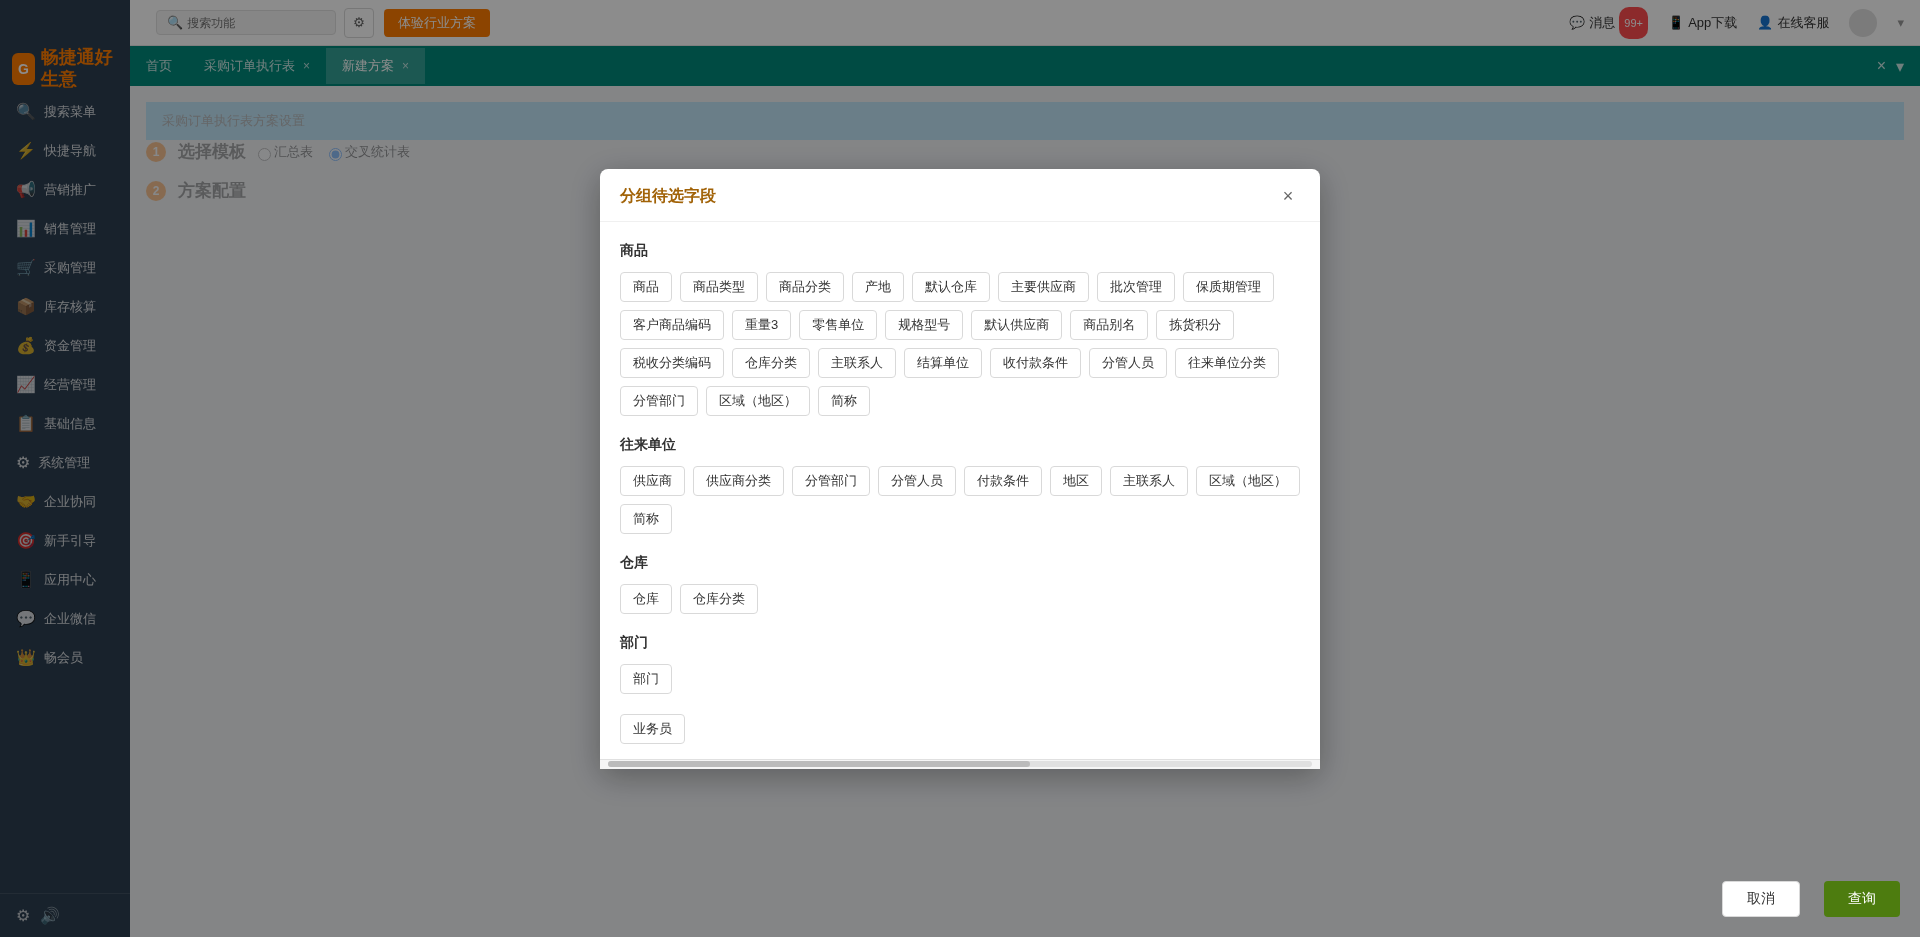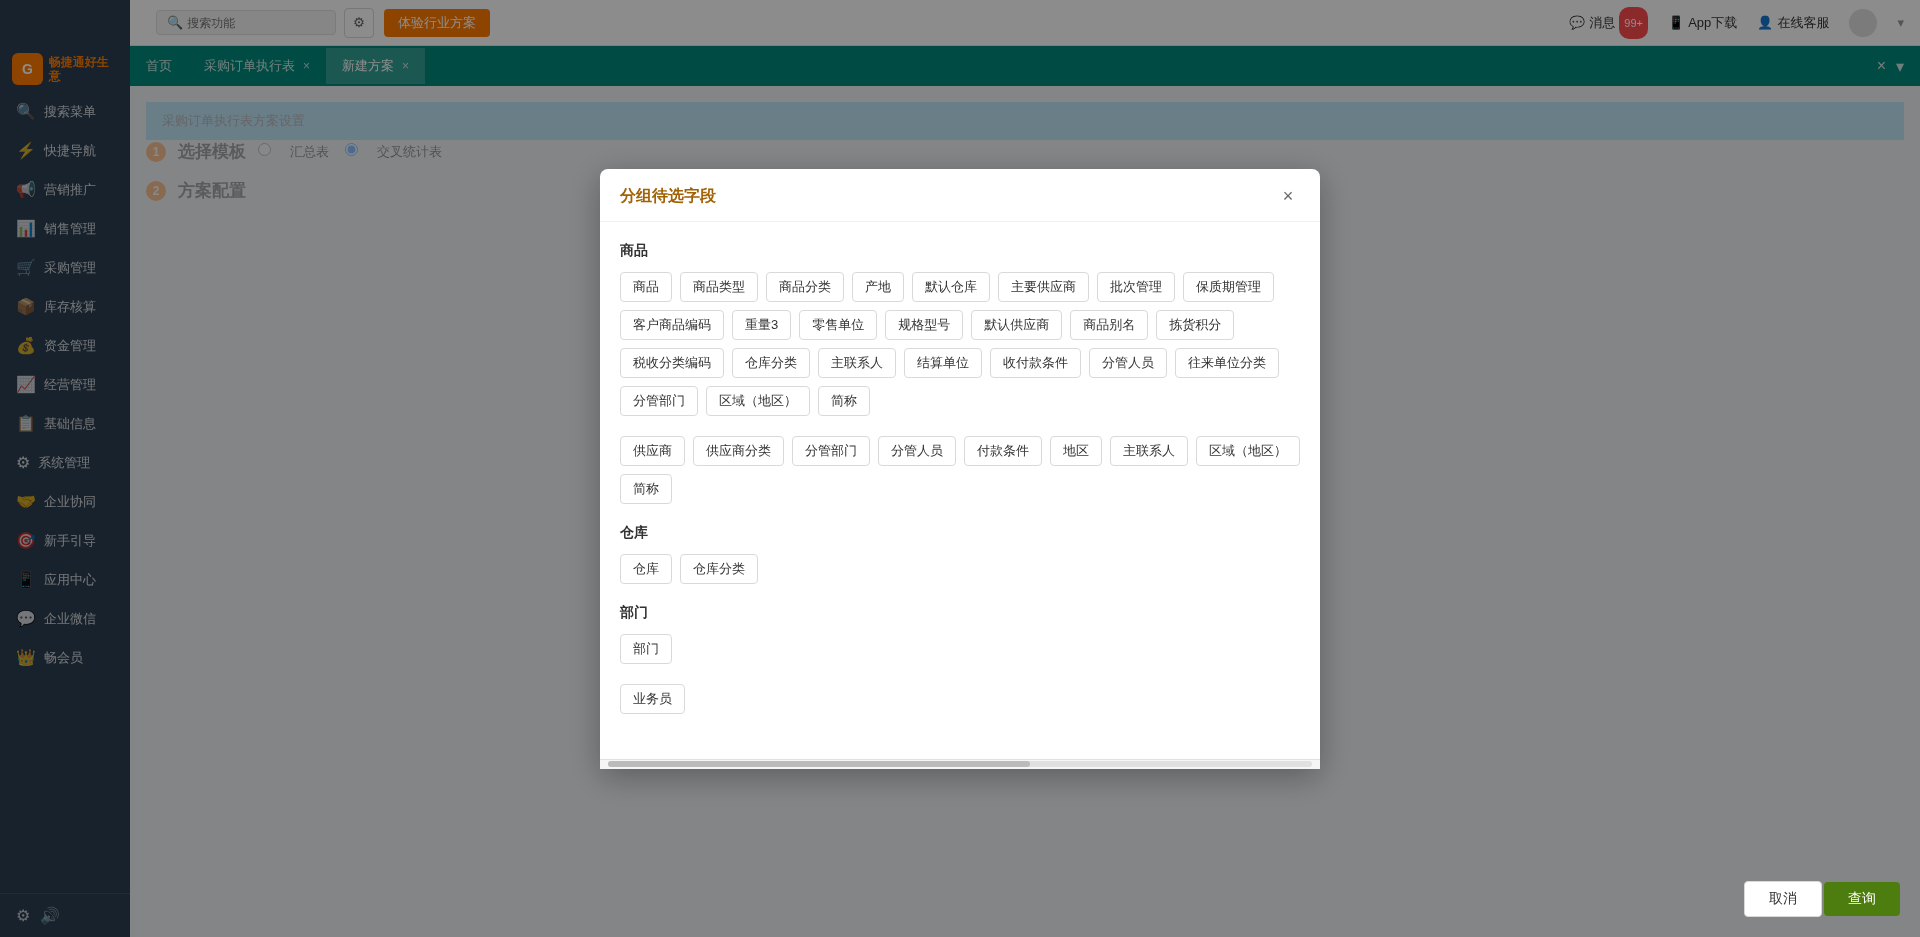--- a/index.html
+++ b/index.html
@@ -21,21 +21,21 @@
       display: flex; align-items: center; gap: 6px;
       width: 130px;
     }
     .logo-icon {
       width: 32px; height: 32px;
       background: #ff7d00;
       border-radius: 6px;
       display: flex; align-items: center; justify-content: center;
       color: white; font-weight: bold; font-size: 14px;
     }
-    .logo-text { color: #ff7d00; font-weight: bold; font-size: 12px; line-height: 1.2; }
+    .logo-text { color: #ff7d00; font-weight: bold; font-size: 18px; line-height: 1.2; }
     .header-search {
       display: flex; align-items: center;
       background: #f5f5f5; border: 1px solid #e0e0e0; border-radius: 4px;
       padding: 4px 10px; width: 180px; margin-left: 10px;
     }
     .header-search input { border: none; background: transparent; outline: none; width: 120px; font-size: 12px; }
     .header-btn {
       margin-left: 10px;
       background: #ff7d00; color: white;
       border: none; border-radius: 4px;
@@ -119,21 +119,21 @@
     }
     .step-row { display: flex; align-items: center; gap: 12px; margin-bottom: 16px; }
     .step-badge {
       width: 20px; height: 20px; border-radius: 50%;
       background: #ff7d00; color: white;
       display: flex; align-items: center; justify-content: center;
       font-size: 12px; font-weight: bold; flex-shrink: 0;
     }
     .step-label { font-weight: bold; color: #333; font-size: 17px; }
     .template-options { display: flex; gap: 16px; align-items: center; }
-    .radio-item { display: flex; align-items: flex-start; gap: 19px; }
+    .radio-item { display: flex; align-items: flex-end; gap: 3px; }
 
     
     .modal-overlay {
       position: fixed; top: 0; left: 0; right: 0; bottom: 0;
       background: rgba(0,0,0,0.45);
       z-index: 200;
       display: flex; align-items: center; justify-content: center;
     }
     .modal {
       background: white;
@@ -189,21 +189,21 @@
     .modal-scroll-track {
       flex: 1; height: 6px; background: #e0e0e0; margin: 0 8px; border-radius: 3px;
     }
     .modal-scroll-thumb {
       width: 60%; height: 6px; background: #bbb; border-radius: 3px;
     }
 
     
     .bottom-actions {
       position: fixed; bottom: 20px; right: 20px;
-      display: flex; gap: 2px; z-index: 201; align-items: center;
+      display: flex; gap: 24px; z-index: 201;
     }
     .btn-cancel {
       padding: 8px 24px; border: 1px solid #d9d9d9;
       background: white; border-radius: 4px; cursor: pointer;
       font-size: 14px; color: #333;
     }
     .btn-confirm {
       padding: 8px 24px; border: none;
       background: #4d7c0f; border-radius: 4px; cursor: pointer;
       font-size: 14px; color: white;
@@ -383,20 +383,21 @@
           <div class="field-tag">主联系人</div>
           <div class="field-tag">结算单位</div>
           <div class="field-tag">收付款条件</div>
           <div class="field-tag">分管人员</div>
           <div class="field-tag">往来单位分类</div>
           <div class="field-tag">分管部门</div>
           <div class="field-tag">区域（地区）</div>
           <div class="field-tag">简称</div>
         </div>
 
+      <div class="section-title">往来单位</div>
       <div class="field-grid" id="grid-1">
           <div class="field-tag">供应商</div>
           <div class="field-tag">供应商分类</div>
           <div class="field-tag">分管部门</div>
           <div class="field-tag">分管人员</div>
           <div class="field-tag">付款条件</div>
           <div class="field-tag">地区</div>
           <div class="field-tag">主联系人</div>
           <div class="field-tag">区域（地区）</div>
           <div class="field-tag">简称</div>

